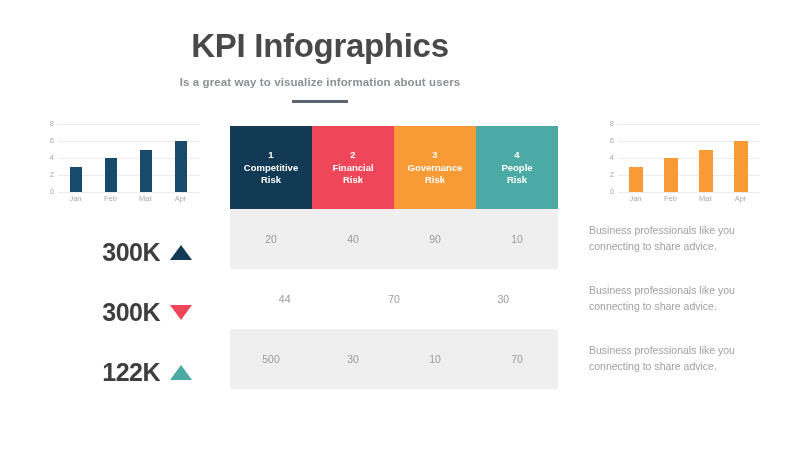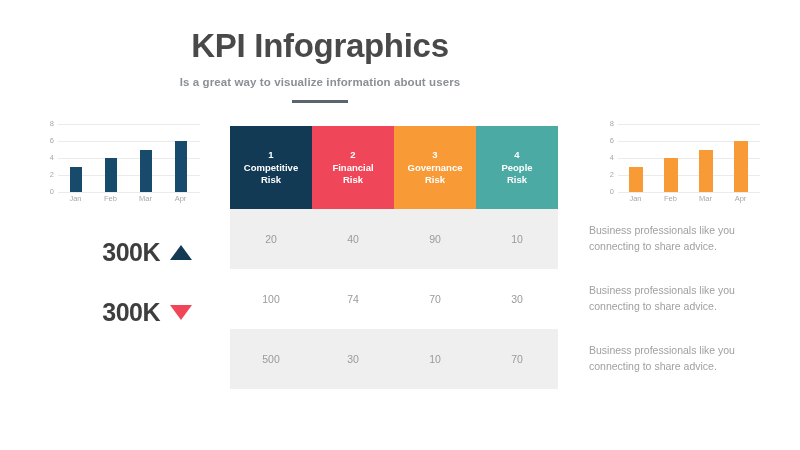--- a/index.html
+++ b/index.html
@@ -285,20 +285,24 @@
 
 <div class="kpi-col">
     <div class="kpi-row">
       <span class="kpi-value">300K</span>
       <span class="kpi-arrow up" style="color: rgb(18, 58, 85);"></span>
     </div>
     <div class="kpi-row">
       <span class="kpi-value">300K</span>
       <span class="kpi-arrow down" style="color: rgb(239, 71, 89);"></span>
     </div>
+    <div class="kpi-row">
+      <span class="kpi-value">122K</span>
+      <span class="kpi-arrow up" style="color: rgb(75, 170, 164);"></span>
+    </div>
   </div>
 
 <div class="table">
   <div class="thead">
       <div class="th" style="background: rgb(18, 58, 85);">
         <div class="th-num">1</div>
         <div>Competitive</div>
         <div>Risk</div>
       </div>
       <div class="th" style="background: rgb(239, 71, 89);">
@@ -318,22 +322,21 @@
       </div>
     </div>
   <div class="tbody">
       <div class="trow shade">
         <div class="td">20</div>
         <div class="td">40</div>
         <div class="td">90</div>
         <div class="td">10</div>
       </div>
       <div class="trow">
-        <div class="td">100</div>
-        <div class="td">74</div>
+        <div class="td">44</div>
         <div class="td">70</div>
         <div class="td">30</div>
       </div>
       <div class="trow shade">
         <div class="td">500</div>
         <div class="td">30</div>
         <div class="td">10</div>
         <div class="td">70</div>
       </div>
     </div>

